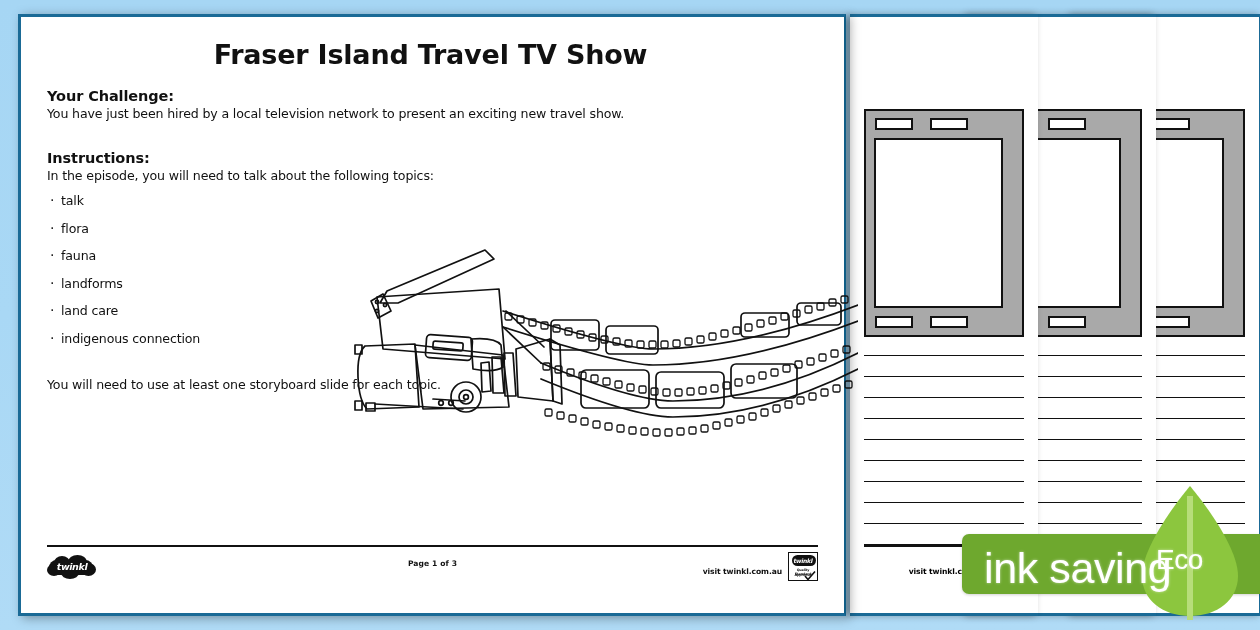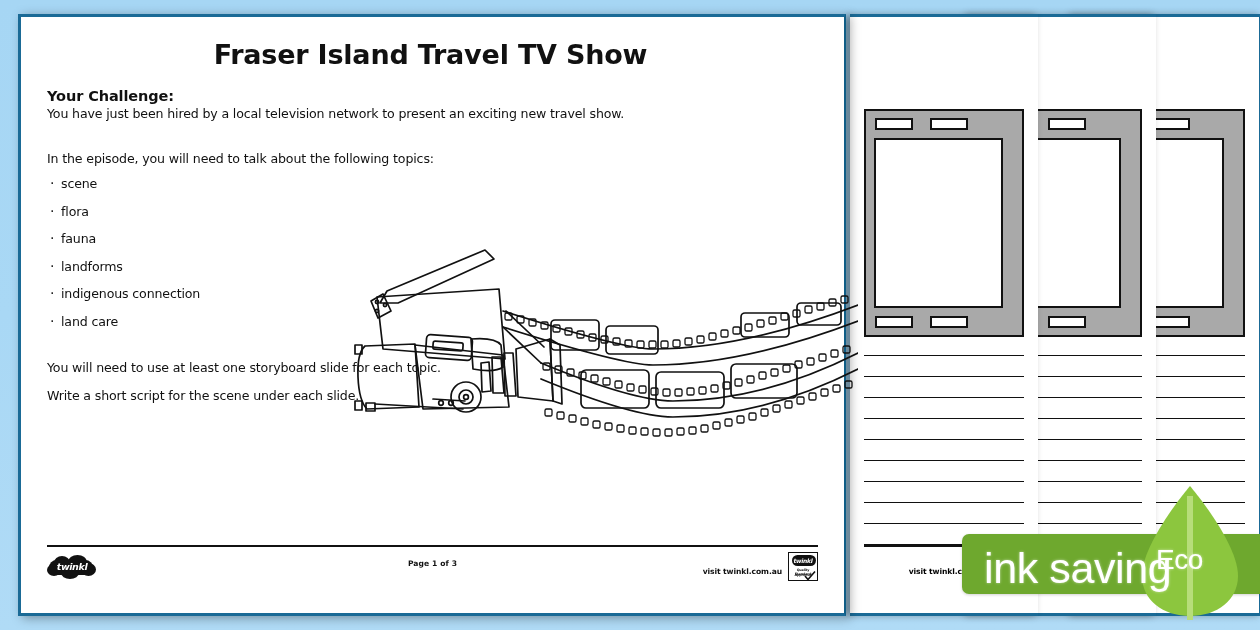--- a/index.html
+++ b/index.html
@@ -451,34 +451,34 @@
   <div class="sheet" id="page-1">
     <div class="p1-inner">
 
       <div id="doc-title">Fraser Island Travel TV Show</div>
 
       <div class="heading">Your Challenge:</div>
       <div class="body-line">You have just been hired by a local television network to present an exciting new travel show.</div>
 
       <div class="gap-lg"></div>
 
+      <div class="heading">Instructions:</div>
       <div class="body-line tight">In the episode, you will need to talk about the following topics:</div>
 
       <ul class="topic-list">
-        <li>scene</li>
+        <li>talk</li>
         <li>flora</li>
         <li>fauna</li>
         <li>landforms</li>
+        <li>land care</li>
         <li>indigenous connection</li>
-        <li>land care</li>
       </ul>
 
       <div class="closing">
         <div class="body-line">You will need to use at least one storyboard slide for each topic.</div>
-        <div class="body-line">Write a short script for the scene under each slide.</div>
       </div>
 
       <svg id="camera-illustration" viewBox="0 0 505 200">
         <g fill="none" stroke="#111" stroke-width="1.7" stroke-linejoin="round" stroke-linecap="round">
 
           <path d="M27 62 L34 50 L132 9 L141 18 L45 62 Z"></path>
           <path d="M18 60 L30 53 L38 70 L25 77 Z"></path>
           <circle cx="24" cy="61" r="1.6"></circle>
           <circle cx="24" cy="70" r="1.6"></circle>
           <circle cx="32" cy="64" r="1.6"></circle>

